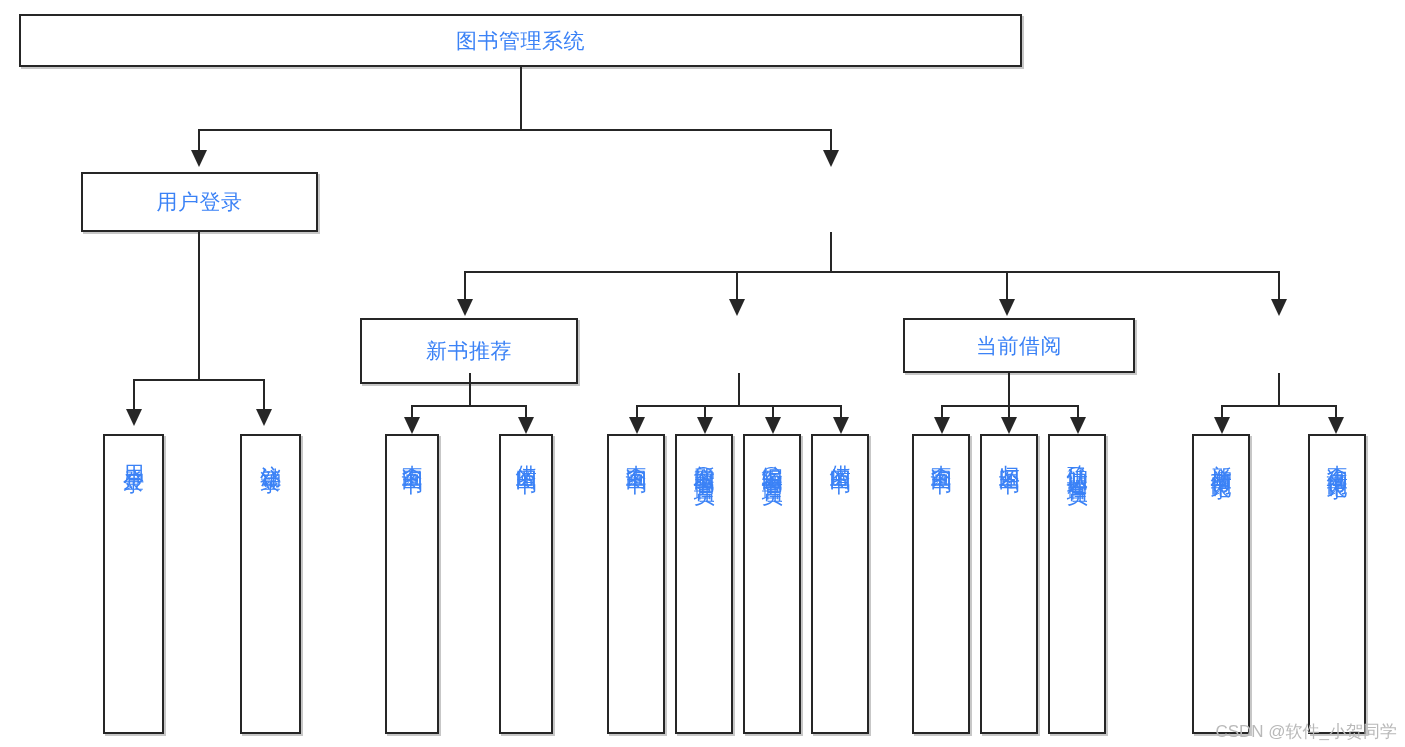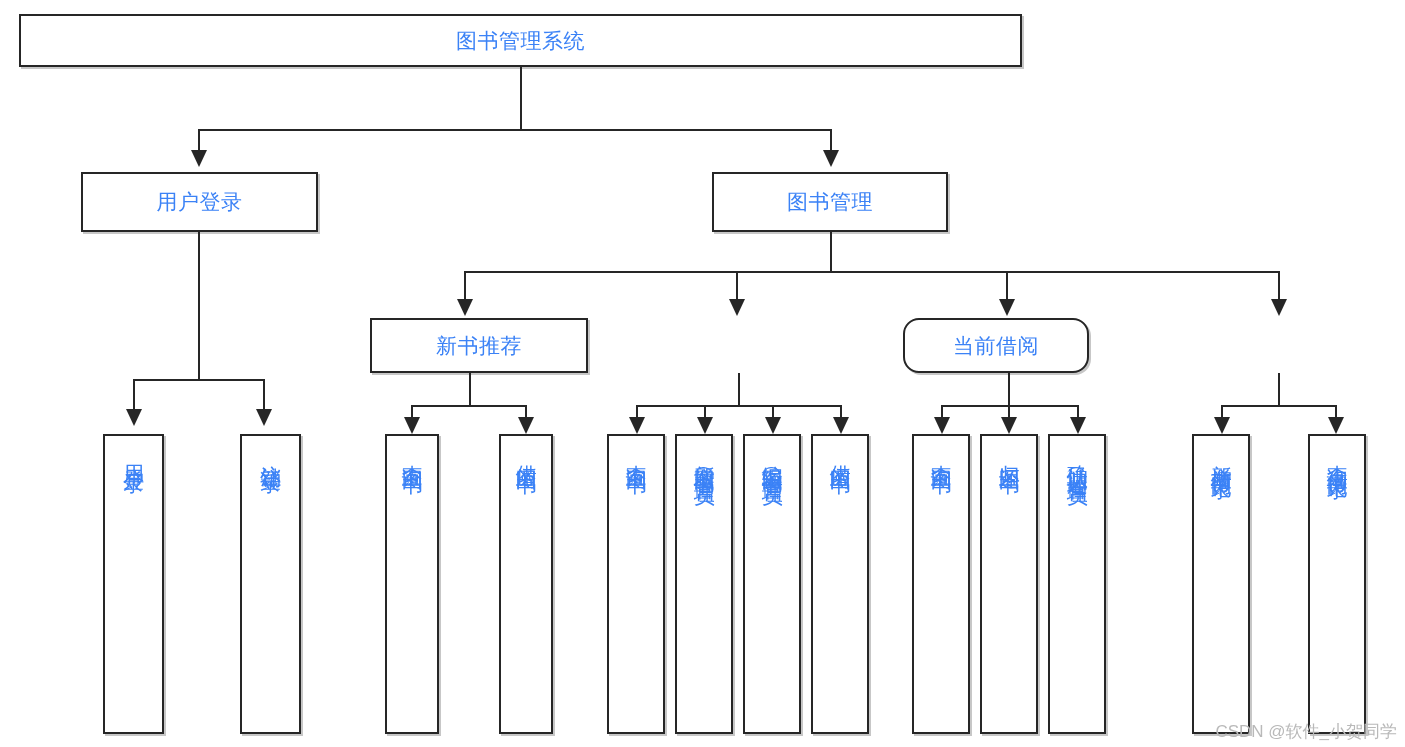--- a/index.html
+++ b/index.html
@@ -98,23 +98,20 @@
 
   <div class="ln v" style="left:198px; top:129px; height:23px;"></div>
   <div class="ln v" style="left:830px; top:129px; height:23px;"></div>
   <div class="arrow" style="left:191px; top:150px;"></div>
   <div class="arrow" style="left:823px; top:150px;"></div>
 
   <div class="node horiz" style="left:81px; top:172px; width:237px; height:60px;">
     <span>用户登录</span>
   </div>
 
-  <div class="node horiz" style="left:712px; top:172px; width:236px; height:60px;">
-    <span>图书管理</span>
-  </div>
 
   <div class="ln v" style="left:198px; top:232px; height:148px;"></div>
   <div class="ln h" style="left:133px; top:379px; width:132px;"></div>
   <div class="ln v" style="left:133px; top:379px; height:32px;"></div>
   <div class="ln v" style="left:263px; top:379px; height:32px;"></div>
   <div class="arrow" style="left:126px; top:409px;"></div>
   <div class="arrow" style="left:256px; top:409px;"></div>
 
   <div class="node vert" style="left:103px; top:434px; width:61px; height:300px;">
     <span class="vtext">用户登录</span>
@@ -127,24 +124,24 @@
   <div class="ln h" style="left:464px; top:271px; width:816px;"></div>
   <div class="ln v" style="left:464px; top:271px; height:30px;"></div>
   <div class="ln v" style="left:736px; top:271px; height:30px;"></div>
   <div class="ln v" style="left:1006px; top:271px; height:30px;"></div>
   <div class="ln v" style="left:1278px; top:271px; height:30px;"></div>
   <div class="arrow" style="left:457px; top:299px;"></div>
   <div class="arrow" style="left:729px; top:299px;"></div>
   <div class="arrow" style="left:999px; top:299px;"></div>
   <div class="arrow" style="left:1271px; top:299px;"></div>
 
-  <div class="node horiz" style="left:360px; top:318px; width:218px; height:55px;margin-left:10px;">
+  <div class="node horiz" style="left:360px; top:318px; width:218px; height:66px;">
     <span>新书推荐</span>
   </div>
-  <div class="node horiz" style="left:903px; top:318px; width:186px; height:55px;border-radius:16px;">
+  <div class="node horiz" style="left:903px; top:318px; width:232px; height:55px;">
     <span>当前借阅</span>
   </div>
 
   <div class="ln v" style="left:469px; top:373px; height:33px;"></div>
   <div class="ln h" style="left:411px; top:405px; width:116px;"></div>
   <div class="ln v" style="left:411px; top:405px; height:15px;"></div>
   <div class="ln v" style="left:525px; top:405px; height:15px;"></div>
   <div class="arrow" style="left:404px; top:417px;"></div>
   <div class="arrow" style="left:518px; top:417px;"></div>
 

